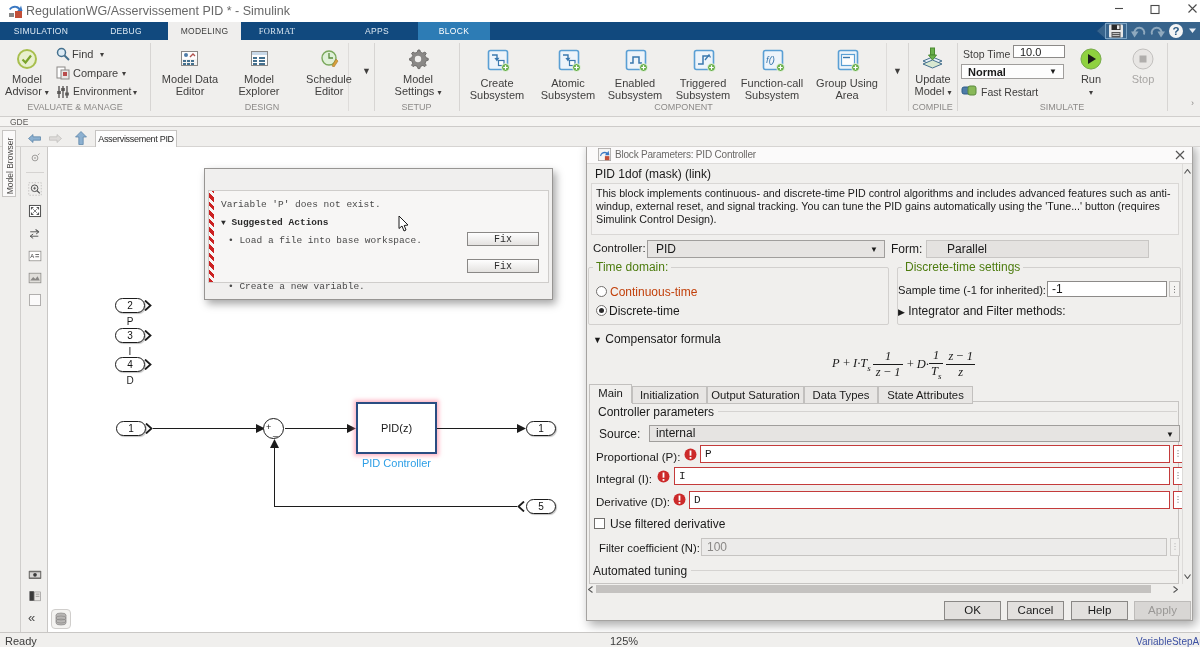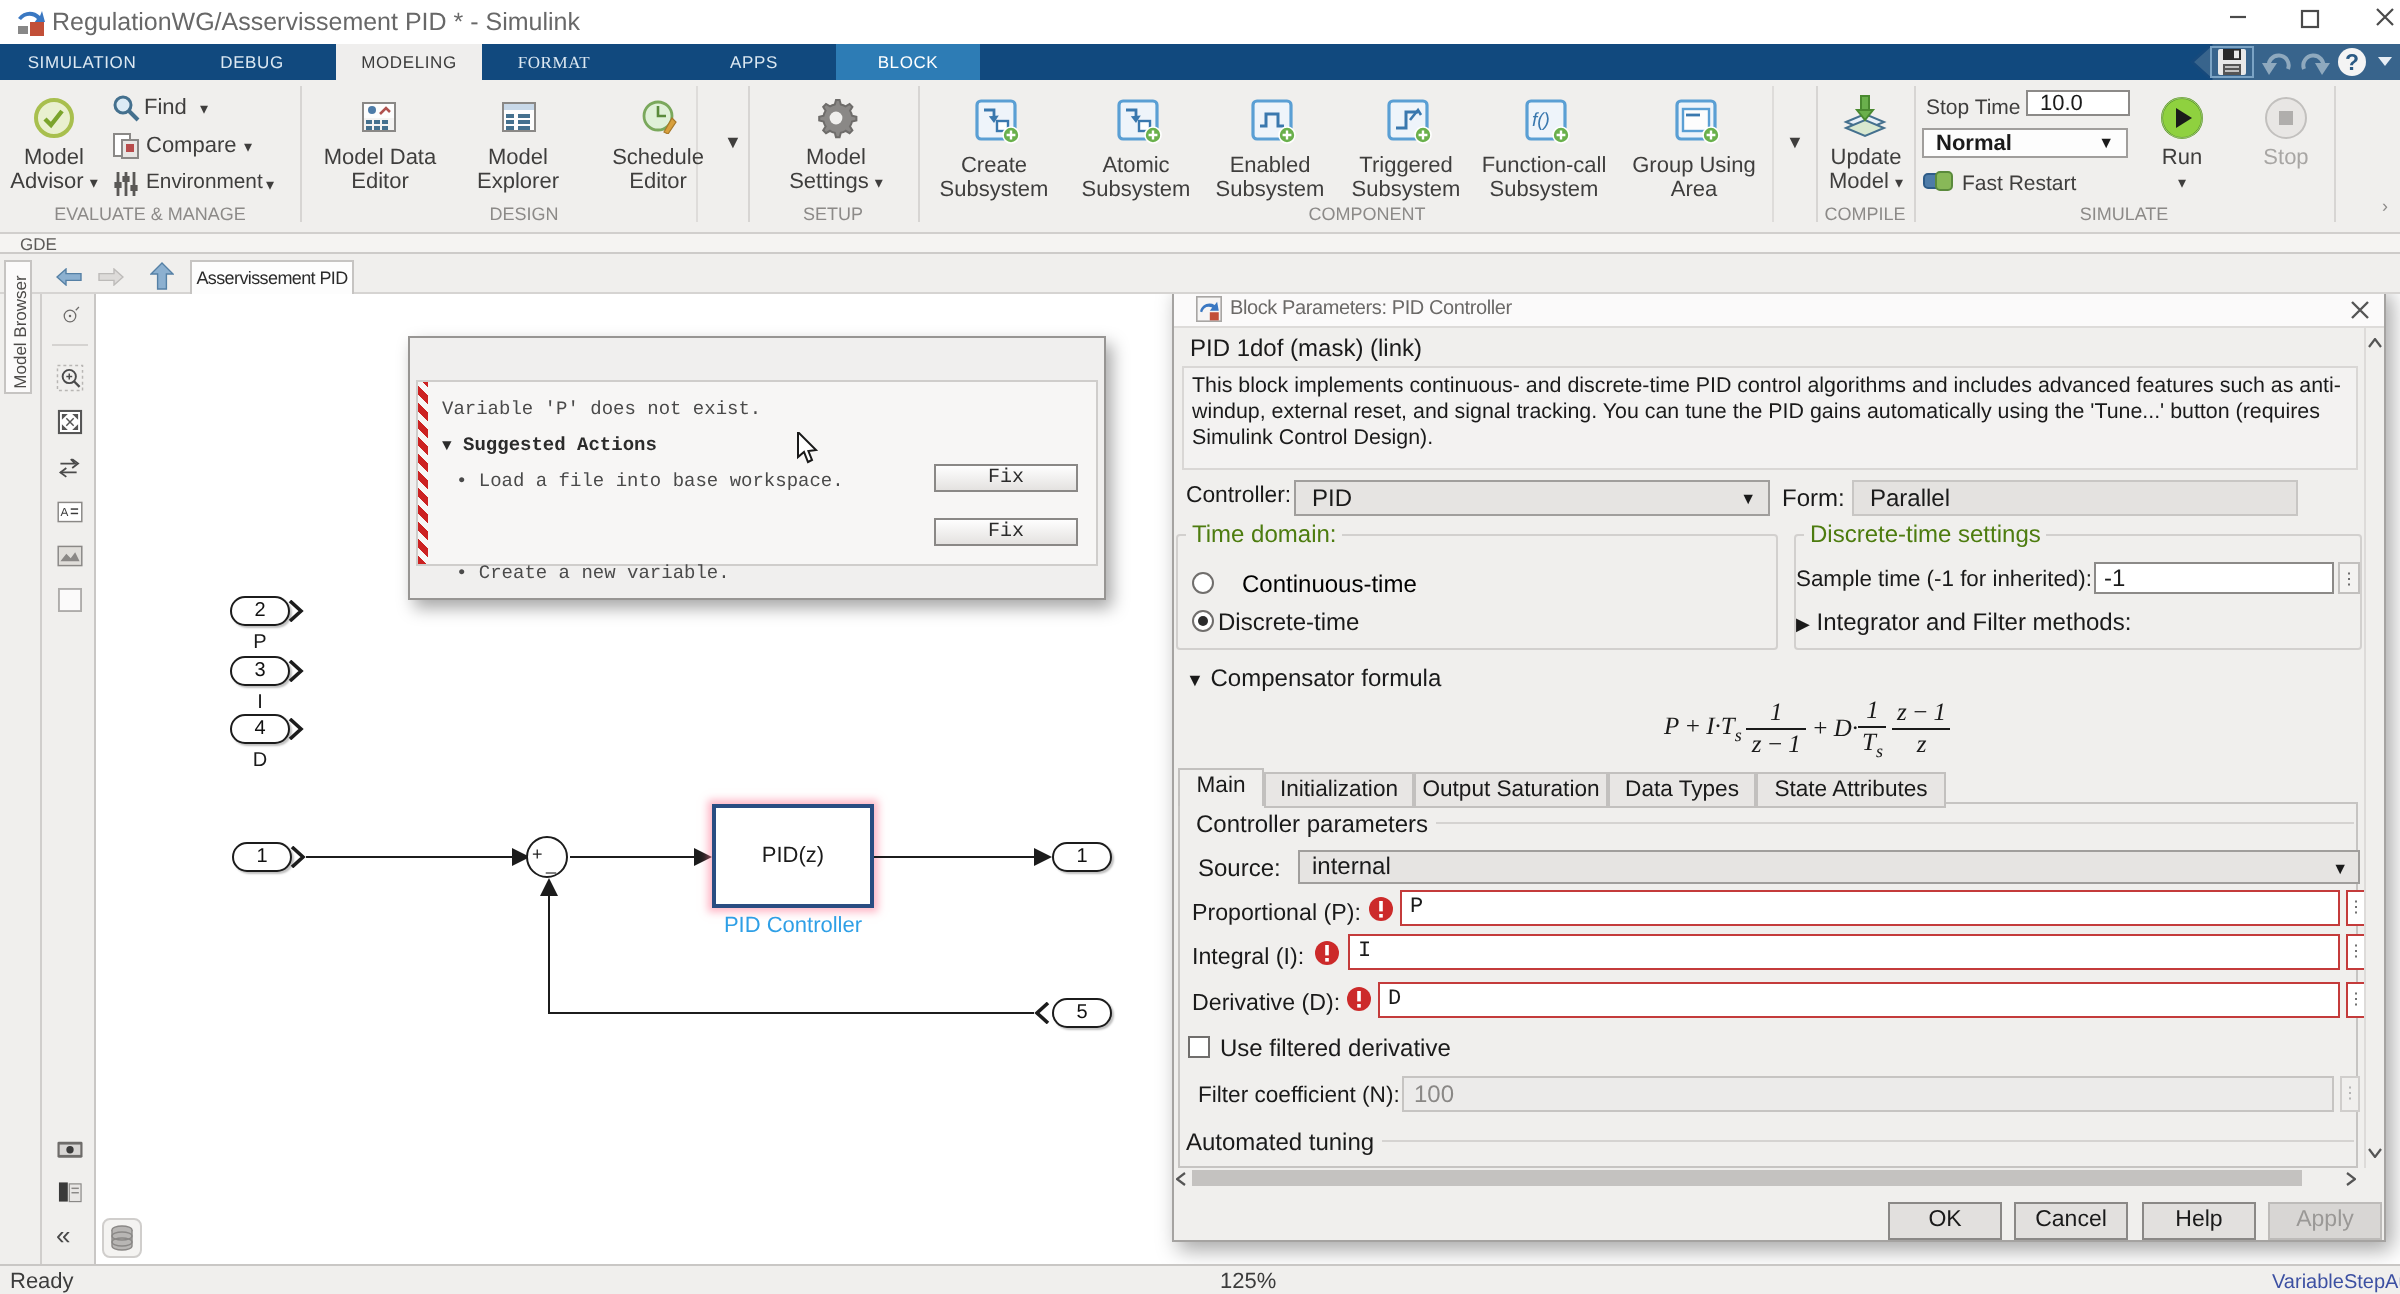--- a/index.html
+++ b/index.html
@@ -425,25 +425,25 @@
     <span class="abs" style="left:28px; top:5px; font-size:10px; letter-spacing:-0.2px; color:#6b6967;">Block Parameters: PID Controller</span>
     <svg class="abs" style="left:588px; top:6px;" width="10" height="10" viewBox="0 0 10 10">
         <path d="M1 1 L9 9 M9 1 L1 9" stroke="#555" stroke-width="1.2"></path>
       </svg>
   </div>
   <div class="abs" style="left:8px; top:23px; font-size:12px; color:#1a1a1a;">PID 1dof (mask) (link)</div>
   <div class="abs" style="left:4px; top:39px; width:588px; height:52px; background:#f3f2f1; border:1px solid #d9d7d5; font-size:10.7px; color:#1a1a1a; line-height:13.2px; padding:3px 4px; white-space:nowrap;">This block implements continuous- and discrete-time PID control algorithms and includes advanced features such as anti-<br>windup, external reset, and signal tracking. You can tune the PID gains automatically using the 'Tune...' button (requires<br>Simulink Control Design).</div>
   <div class="abs" style="left:6px; top:98px; font-size:11.4px; color:#1a1a1a;">Controller:</div>
   <div class="combo" style="left:60px; top:96px; width:238px; height:18px; line-height:16px; padding-left:8px;">PID<span style="position:absolute; right:6px; top:1px; font-size:8px;">▼</span></div>
   <div class="abs" style="left:304px; top:98px; font-size:12px; color:#1a1a1a;">Form:</div>
-  <div class="abs" style="left:339px; top:96px; width:223px; height:18px; background:#e4e2e0; border:1px solid #c8c6c4; font-size:12px; color:#1a1a1a; line-height:16px; padding-left:8px;">Parallel</div>
+  <div class="abs" style="left:339px; top:96px; width:223px; height:18px; background:#e4e2e0; border:1px solid #c8c6c4; font-size:12px; color:#1a1a1a; line-height:16px; padding-left:20px;">Parallel</div>
   <div class="gbox" style="left:1px; top:123px; width:301px; height:58px;"></div>
   <div class="glegend" style="left:6px; top:116px;">Time domain:</div>
   <div class="abs" style="left:9px; top:142px; width:11px; height:11px; border:1px solid #706e6c; border-radius:50%; background:#fff;"></div>
-  <div class="abs" style="left:34px; top:141px; font-size:12px; color:#000000;">Continuous-time</div>
+  <div class="abs" style="left:23px; top:141px; font-size:12px; color:#c2410c;">Continuous-time</div>
   <div class="abs" style="left:9px; top:161px; width:11px; height:11px; border:1px solid #706e6c; border-radius:50%; background:#fff;"></div>
   <div class="abs" style="left:12px; top:164px; width:5px; height:5px; border-radius:50%; background:#2b2b2b;"></div>
   <div class="abs" style="left:22px; top:160px; font-size:12px; color:#1a1a1a;">Discrete-time</div>
   <div class="gbox" style="left:310px; top:123px; width:284px; height:58px;"></div>
   <div class="glegend" style="left:315px; top:116px;">Discrete-time settings</div>
   <div class="abs" style="left:311px; top:140px; font-size:11.2px; color:#1a1a1a;">Sample time (-1 for inherited):</div>
   <div class="field" style="left:460px; top:137px; width:120px; height:16px; line-height:14px; padding-left:4px;">-1</div>
   <div class="abs" style="left:582px; top:137px; width:11px; height:16px; background:#f4f3f1; border:1px solid #c2c0be; font-size:8px; color:#555; text-align:center; line-height:15px;">⋮</div>
   <div class="abs" style="left:311px; top:160px; font-size:12px; color:#1a1a1a;"><span style="font-size:9px;">▶</span> Integrator and Filter methods:</div>
   <div class="abs" style="left:6px; top:188px; font-size:12px; color:#1a1a1a;"><span style="font-size:9px;">▼</span> Compensator formula</div>

